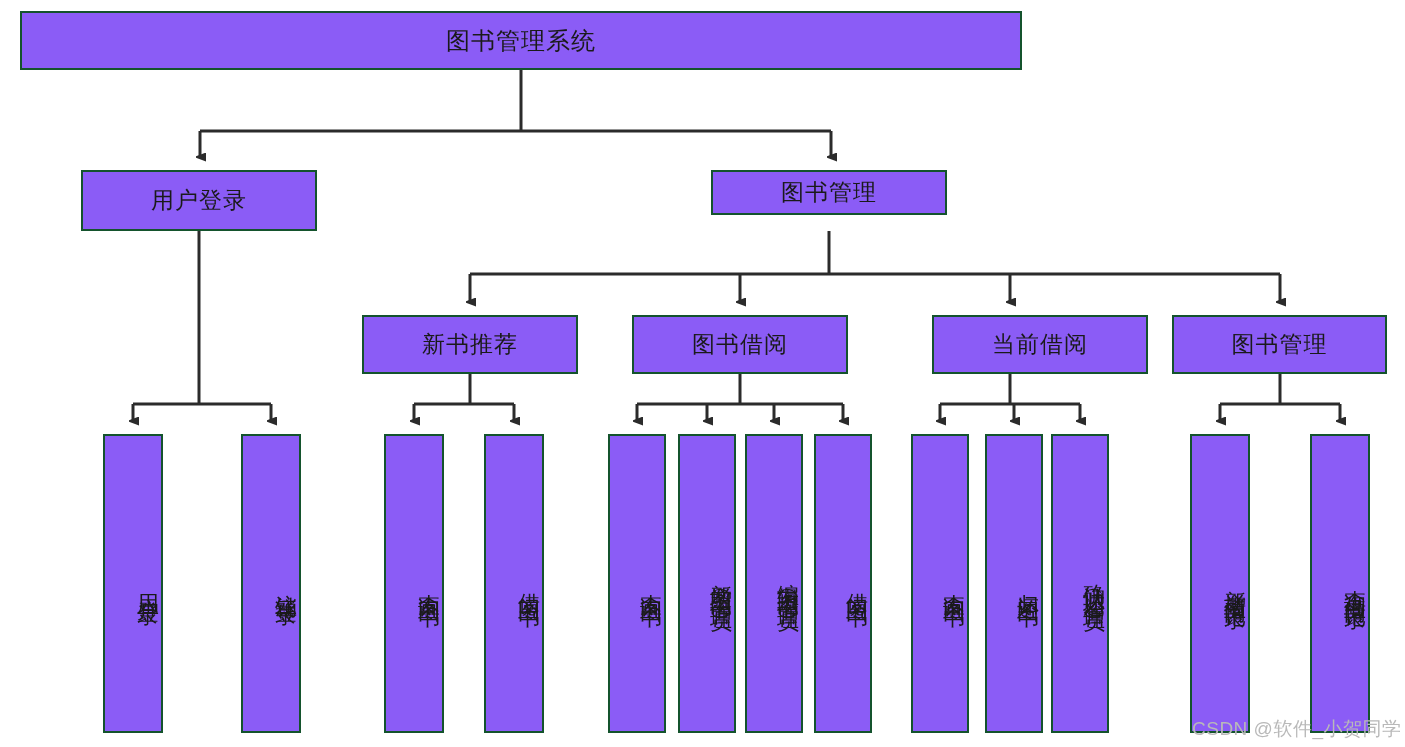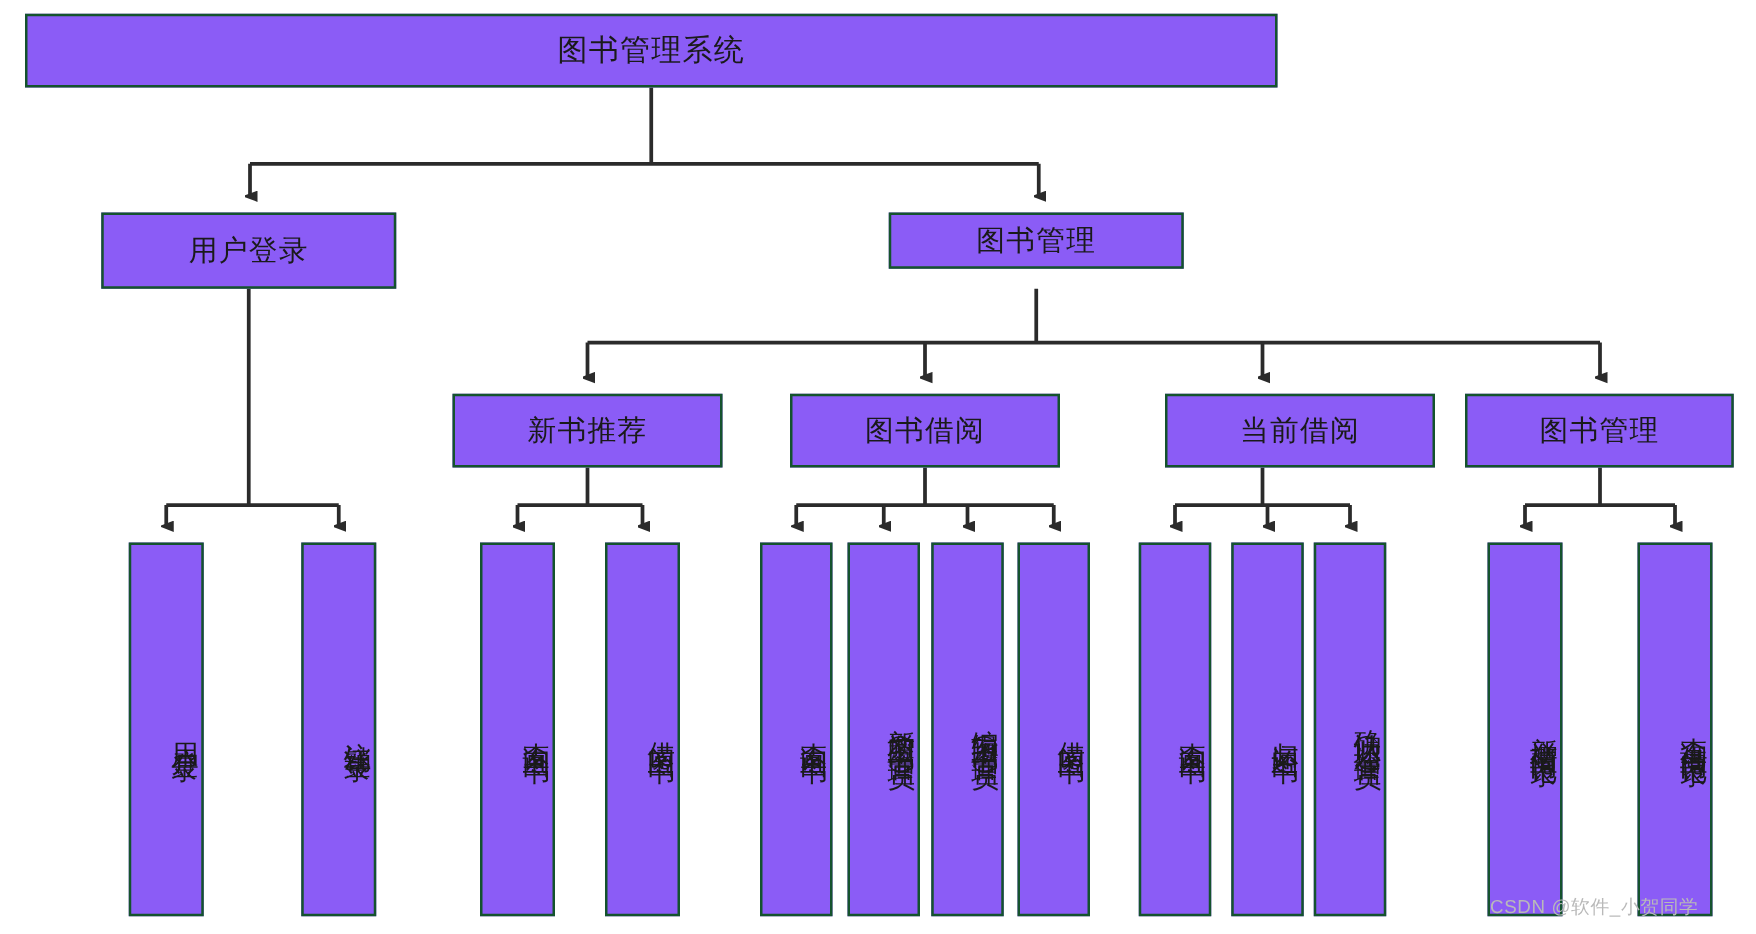--- a/index.html
+++ b/index.html
@@ -49,21 +49,21 @@
     text-orientation: upright;
     font-size: 22px;
     letter-spacing: 4px;
     padding: 14px 0;
     align-items: flex-start;
     justify-content: center;
     white-space: nowrap;
   }
   .watermark {
     position: absolute;
-    font-size: 15px;
+    font-size: 19px;
     color: #b9b9b9;
     white-space: nowrap;
     letter-spacing: 0.5px;
   }
 </style>
 </head>
 <body>
 
 <div id="canvas">
 

